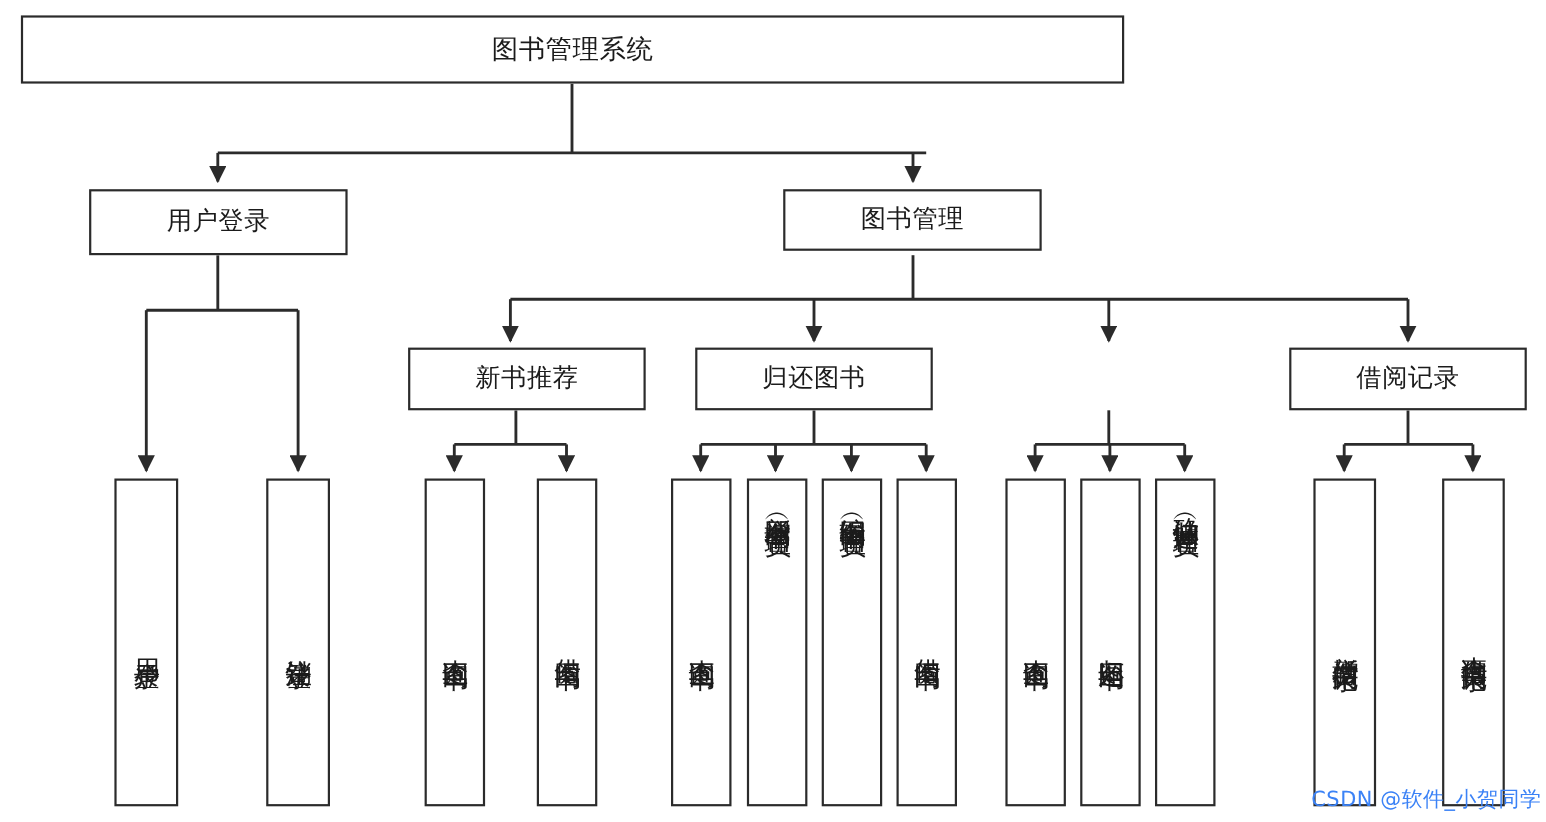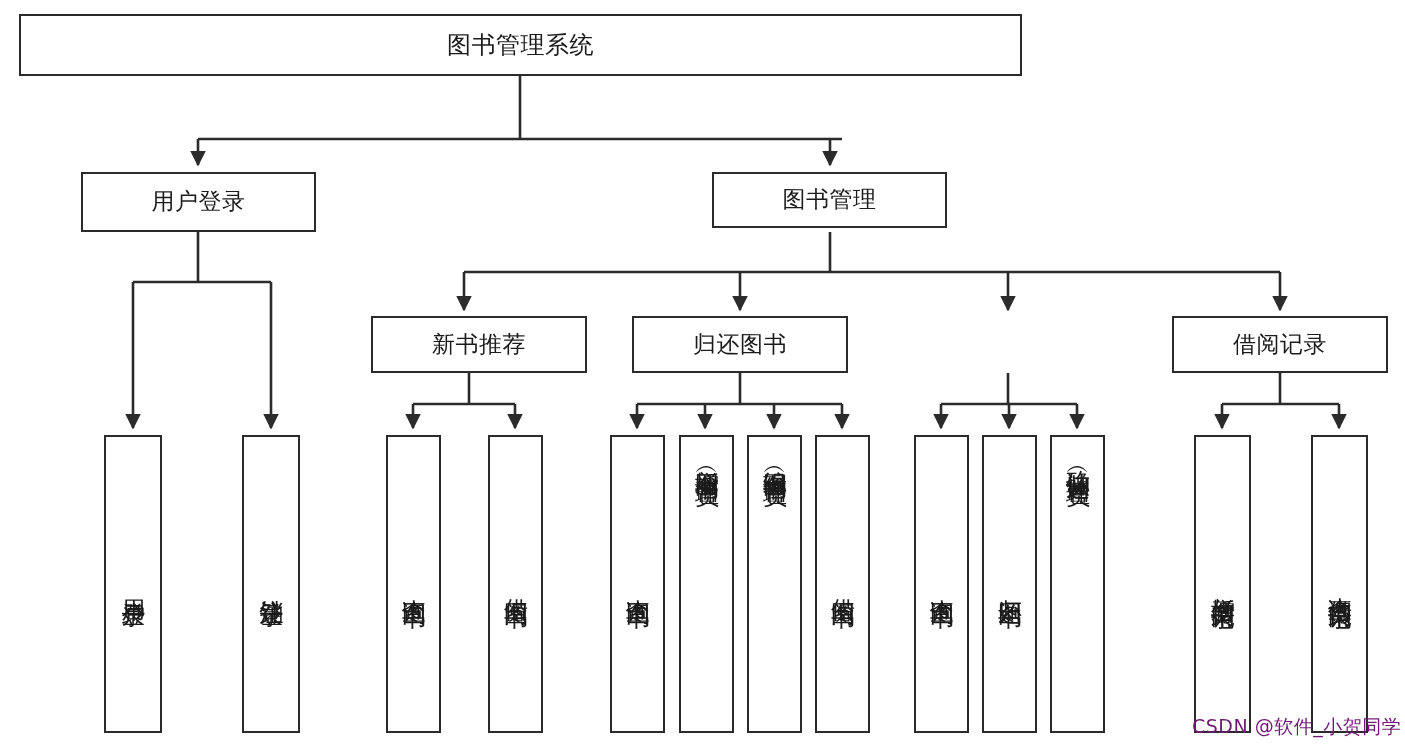--- a/index.html
+++ b/index.html
@@ -54,21 +54,21 @@
     line-height:1.05;
     letter-spacing:2px;
     white-space:nowrap;
   }
   .node.vert.mid{
     align-items:center;
     padding-top:0;
   }
   .watermark{
     position:absolute;
-    color:#701a75;
+    color:#3b82f6;
     font-size:19px;
     letter-spacing:0.5px;
     white-space:nowrap;
     user-select:none;
   }
 </style>
 </head>
 <body>
 
 <div id="diagram-root">

